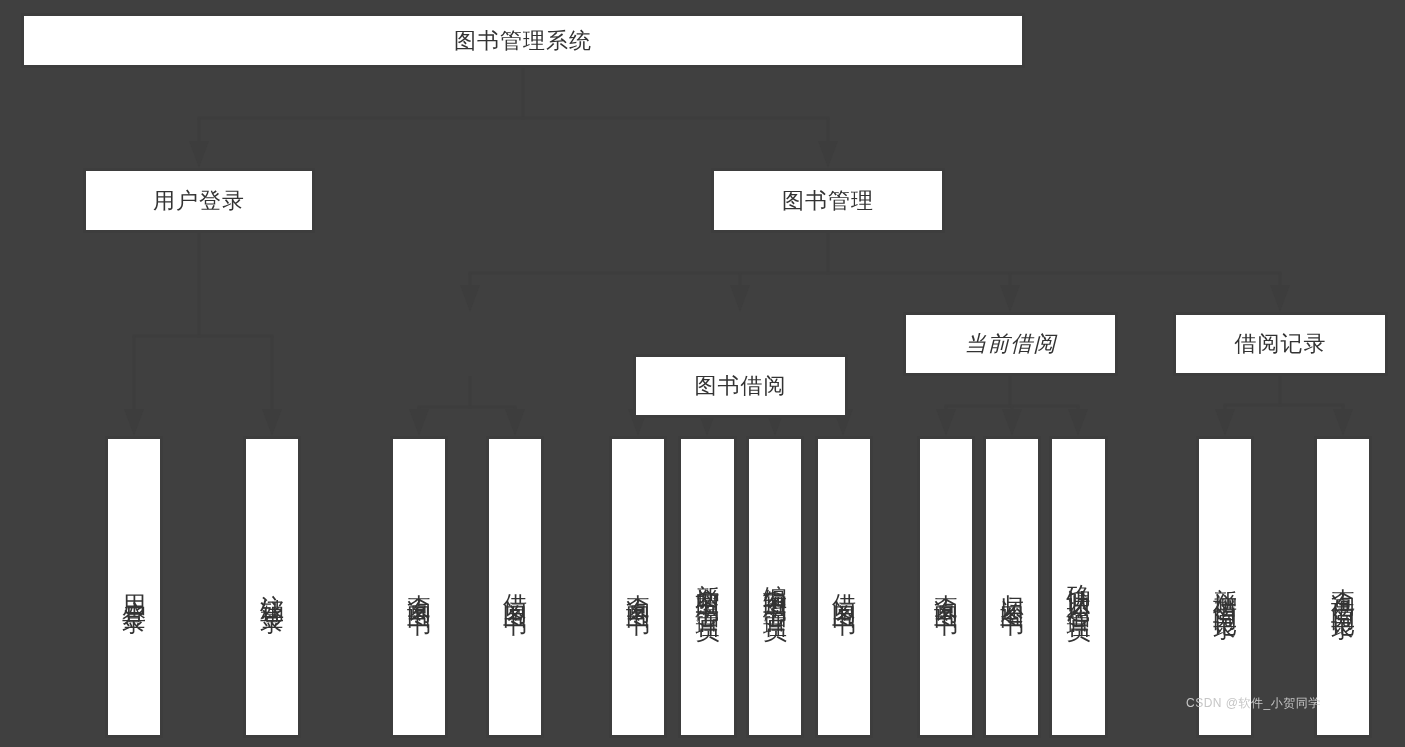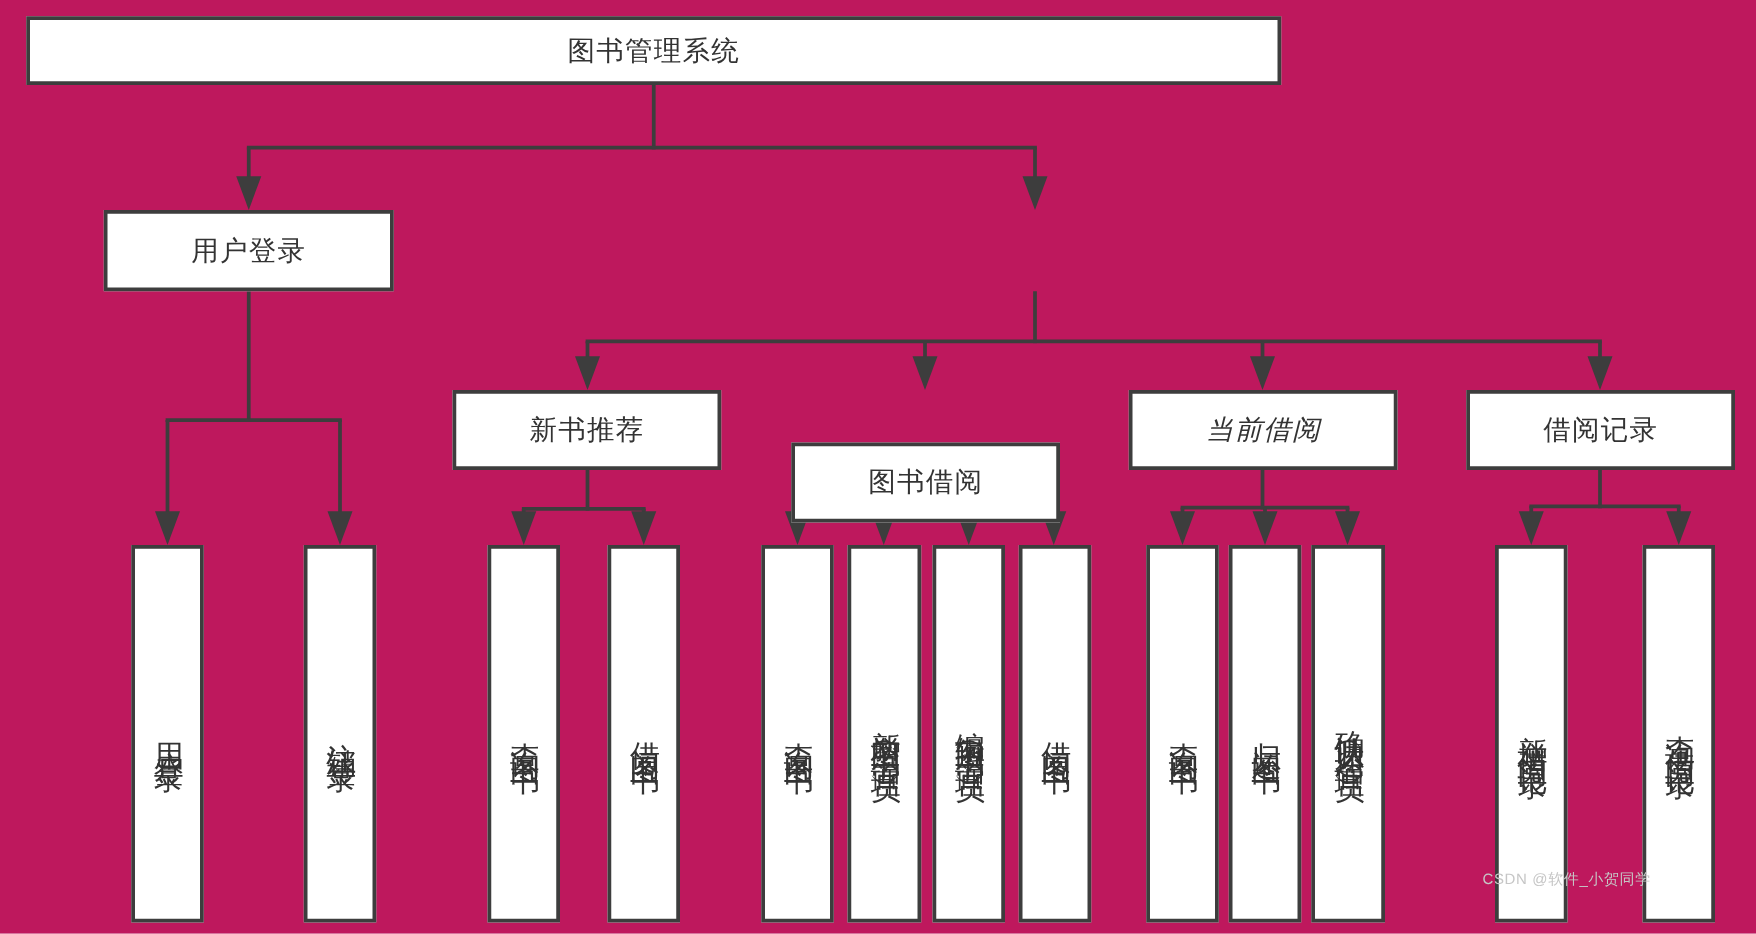--- a/index.html
+++ b/index.html
@@ -4,21 +4,21 @@
 <style>
   html, body {
     margin: 0;
     padding: 0;
     background: #ffffff;
   }
   #canvas {
     position: relative;
     width: 1405px;
     height: 747px;
-    background: #be185d;
+    background: #404040;
     font-family: "Liberation Sans", "DejaVu Sans", sans-serif;
     overflow: hidden;
   }
   #connectors {
     position: absolute;
     left: 0;
     top: 0;
     width: 1405px;
     height: 747px;
     z-index: 1;
@@ -136,22 +136,22 @@
     <line x1="1223.5" y1="405" x2="1344.5" y2="405"></line>
     <line x1="1225" y1="405" x2="1225" y2="411"></line>
       <polygon points="1215,409 1235,409 1225,436"></polygon>
     <line x1="1343" y1="405" x2="1343" y2="411"></line>
       <polygon points="1333,409 1353,409 1343,436"></polygon>
   </svg>
 
   <div class="hbox" style="left:21px; top:13px; width:1004px; height:55px;">图书管理系统</div>
 
   <div class="hbox" style="left:83px; top:168px; width:232px; height:65px;">用户登录</div>
+  <div class="hbox" style="left:711px; top:168px; width:234px; height:65px;">图书管理</div>
 
-  <div class="hbox" style="left:362px; top:312px; width:215px; height:64px;">新书推荐</div>
   <div class="hbox" style="left:633px; top:312px; width:215px; height:64px;margin-top:42px;">图书借阅</div>
   <div class="hbox" style="left:903px; top:312px; width:215px; height:64px;font-style:italic;">当前借阅</div>
   <div class="hbox" style="left:1173px; top:312px; width:215px; height:64px;">借阅记录</div>
 
   <div class="vbox" style="left:105px;">用户登录</div>
   <div class="vbox" style="left:243px;">注销登录</div>
 
   <div class="vbox" style="left:390px;">查询图书</div>
   <div class="vbox" style="left:486px;">借阅图书</div>
 

